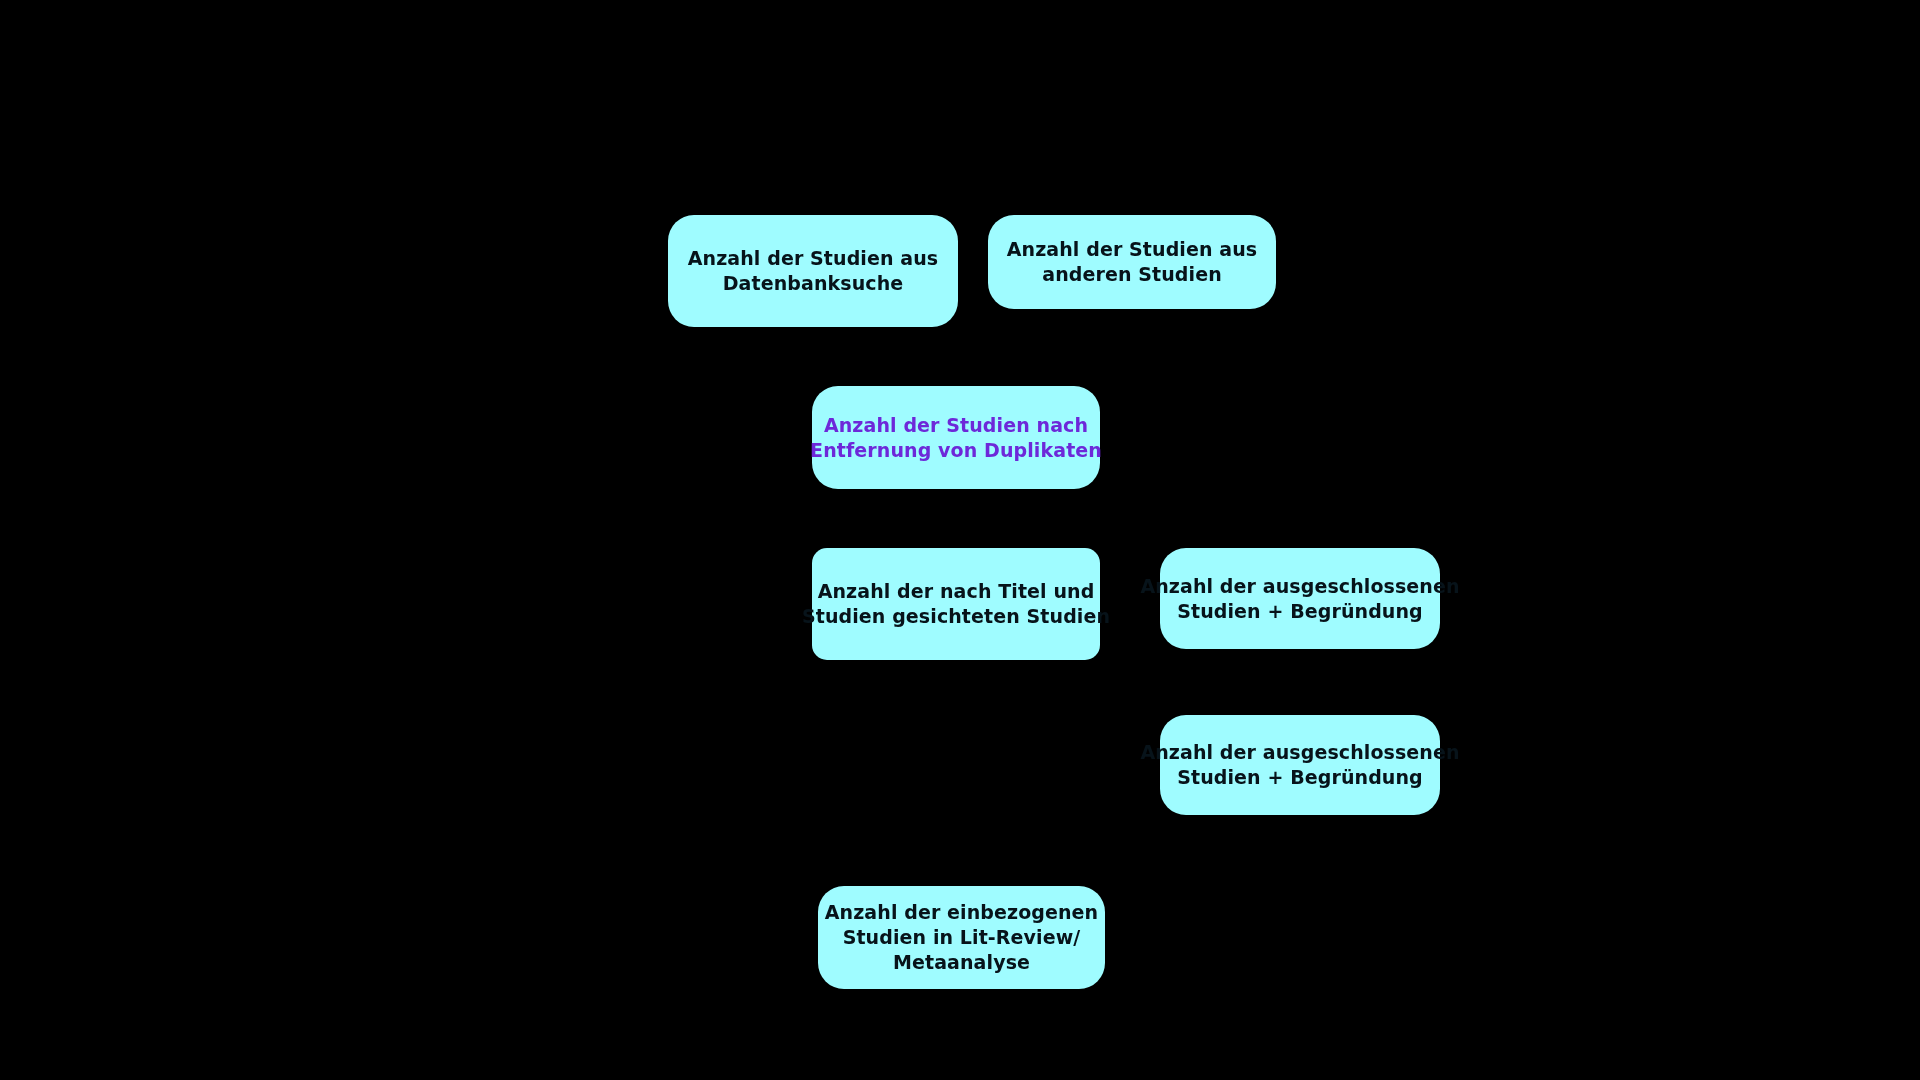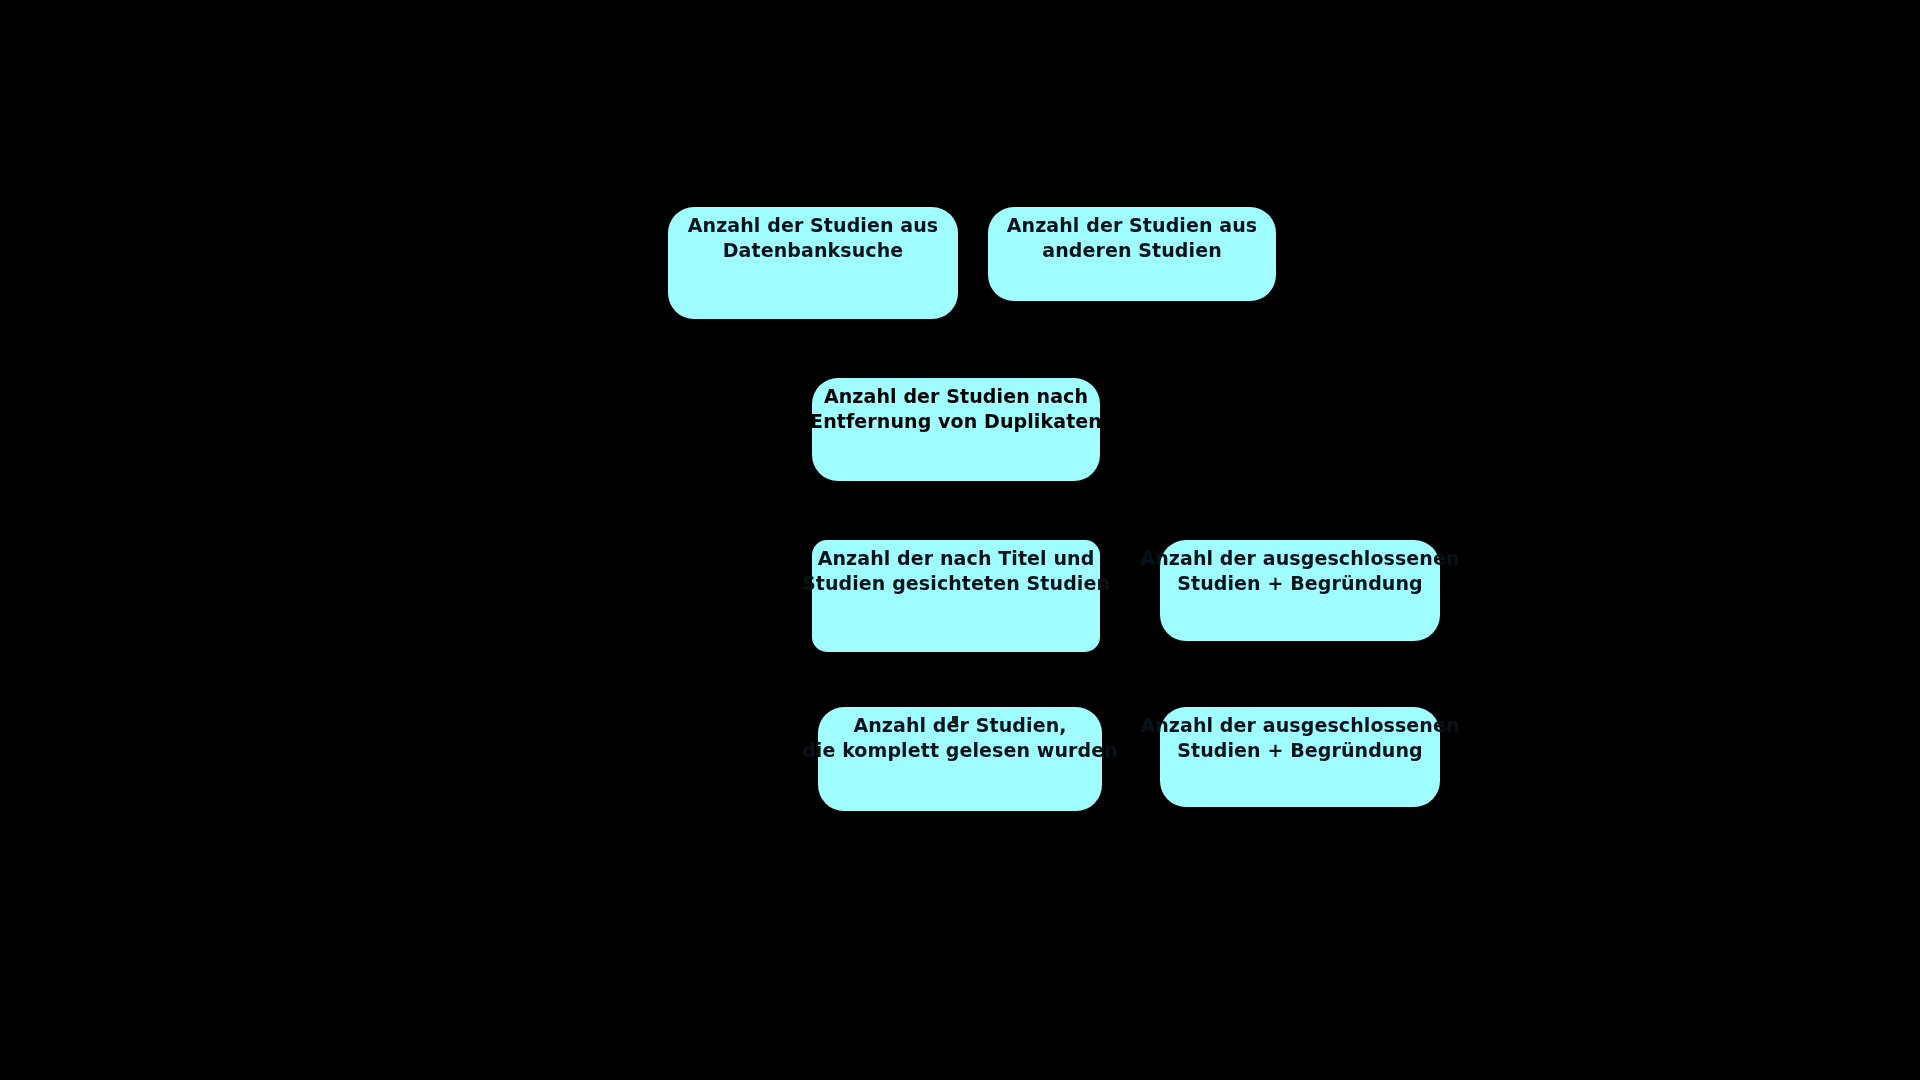--- a/index.html
+++ b/index.html
@@ -19,30 +19,32 @@
     width: 1920px;
     height: 1080px;
     background: #000000;
   }
   .flow-box {
     position: absolute;
     box-sizing: border-box;
     display: flex;
     flex-direction: column;
     align-items: center;
+    justify-content: center;
     text-align: center;
     border-radius: 26px;
     background: #9FFCFF;
     color: #07131a;
     font-weight: 700;
     font-size: 19px;
     line-height: 25px;
     letter-spacing: 0.1px;
     padding: 6px 10px;
     user-select: none;
+    margin-top: 8px;
   }
   .flow-box .line {
     display: block;
     white-space: pre;
   }
 
   
   #box-db-search      { left: 668px; top: 207px; width: 290px; height: 112px; }
   #box-other-sources  { left: 988px; top: 207px; width: 288px; height: 94px;  }
 
@@ -75,41 +77,42 @@
   <div class="flow-box" id="box-db-search" style="background: rgb(159, 252, 255); color: rgb(7, 19, 26);">
     <span class="line">Anzahl der Studien aus</span>
     <span class="line">Datenbanksuche</span>
   </div>
 
   <div class="flow-box" id="box-other-sources" style="background: rgb(159, 252, 255); color: rgb(7, 19, 26);">
     <span class="line">Anzahl der Studien aus</span>
     <span class="line">anderen Studien</span>
   </div>
 
-  <div class="flow-box" id="box-duplicates" style="background: rgb(159, 252, 255); color: #000000;">
+  <div class="flow-box" id="box-duplicates" style="background: rgb(159, 252, 255); color: #6d28d9;">
     <span class="line">Anzahl der Studien nach</span>
     <span class="line">Entfernung von Duplikaten</span>
   </div>
 
   <div class="flow-box" id="box-screened" style="background: rgb(159, 252, 255); color: rgb(7, 19, 26); border-radius: 15px;">
     <span class="line">Anzahl der nach Titel und</span>
     <span class="line">Studien gesichteten Studien</span>
   </div>
 
   <div class="flow-box" id="box-excluded-1" style="background: rgb(159, 252, 255); color: rgb(7, 19, 26);">
     <span class="line">Anzahl der ausgeschlossenen</span>
     <span class="line">Studien + Begründung</span>
   </div>
 
-  <div class="flow-box" id="box-fulltext" style="background: rgb(159, 252, 255); color: rgb(7, 19, 26);">
-    <span class="line">Anzahl der Studien,</span>
-    <span class="line">die komplett gelesen wurden</span>
-  </div>
 
   <div class="flow-box" id="box-excluded-2" style="background: rgb(159, 252, 255); color: rgb(7, 19, 26);">
     <span class="line">Anzahl der ausgeschlossenen</span>
     <span class="line">Studien + Begründung</span>
   </div>
 
+  <div class="flow-box" id="box-included" style="background: rgb(159, 252, 255); color: rgb(7, 19, 26);">
+    <span class="line">Anzahl der einbezogenen</span>
+    <span class="line">Studien in Lit-Review/</span>
+    <span class="line">Metaanalyse</span>
+  </div>
 
   <div class="connector-stub" id="stub-fulltext"></div>
 
 </div>
 
 </body></html>

